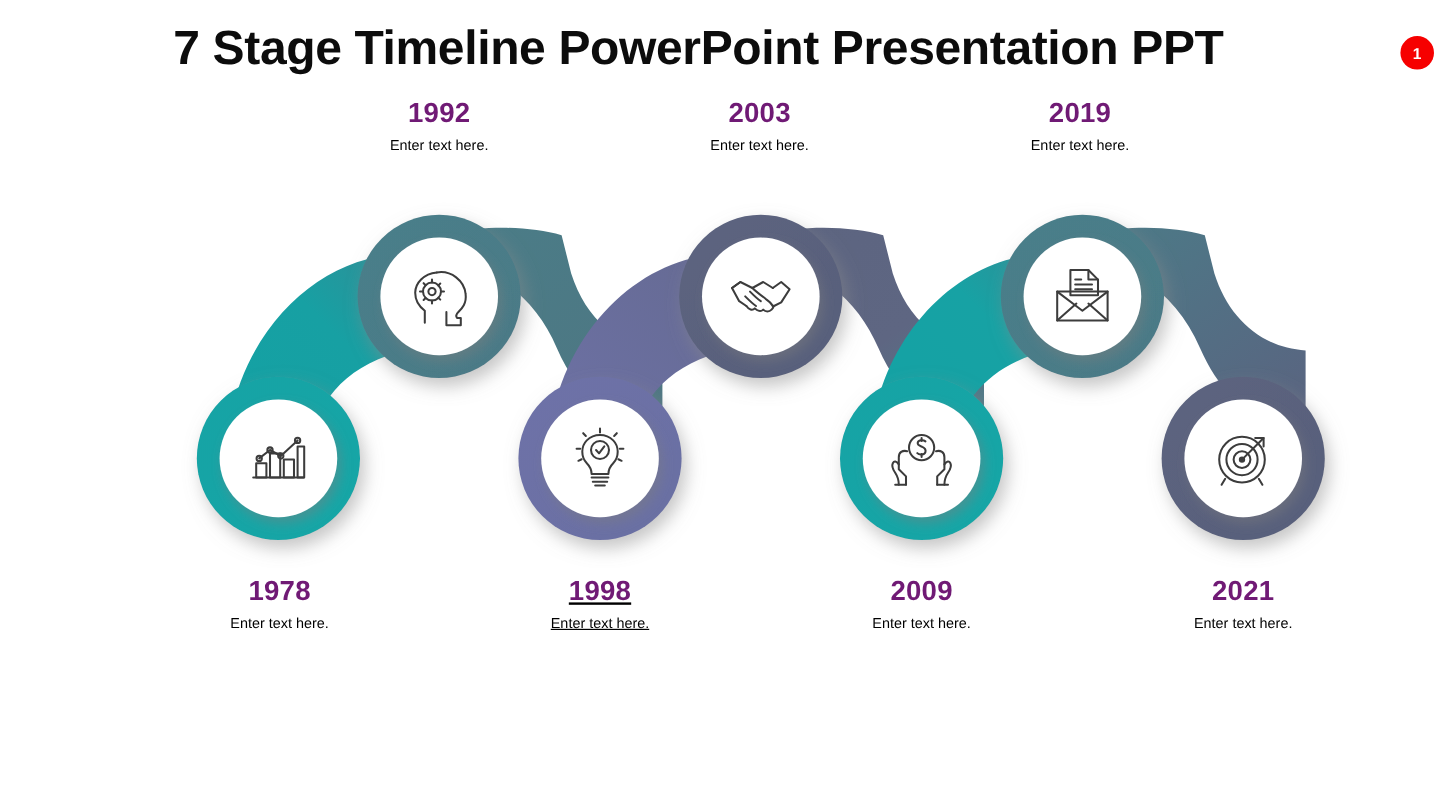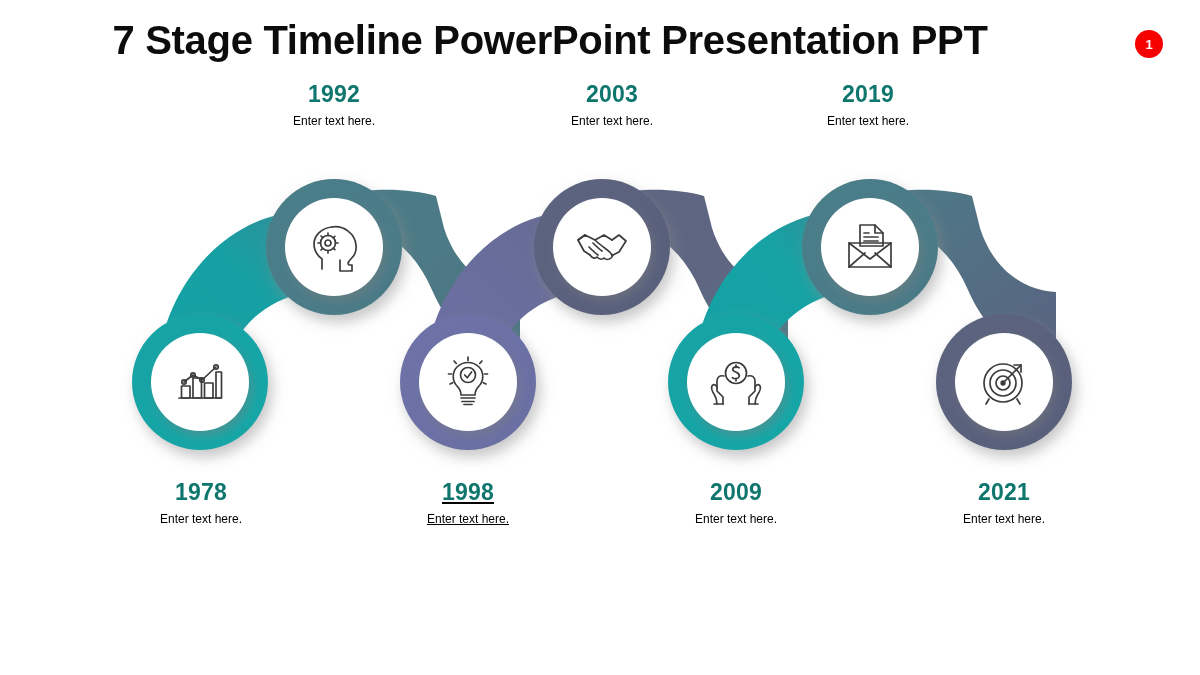--- a/index.html
+++ b/index.html
@@ -12,20 +12,21 @@
     width: 1200px;
     height: 675px;
     overflow: hidden;
     font-family: "Liberation Sans", sans-serif;
     position: relative;
   }
   .slide {
     position: absolute;
     inset: 0;
     background: #ffffff;
+    margin-left: 32px;
   }
 
   
   .title {
     position: absolute;
     left: 0;
     top: 18px;
     width: 1100px;
     text-align: center;
     font-family: "Liberation Sans", sans-serif;
@@ -66,21 +67,21 @@
 
   
   .label {
     position: absolute;
     width: 240px;
     text-align: center;
   }
   .label .year {
     font-size: 23px;
     font-weight: bold;
-    color: #0f766e;
+    color: #701a75;
     letter-spacing: 0.2px;
     line-height: 1.1;
   }
   .label .sub {
     margin-top: 7px;
     font-size: 12px;
     color: #000000;
     line-height: 1.2;
   }
   .label.top .year   { font-size: 23px; }
@@ -292,21 +293,21 @@
       </g>
 
     </g>
   </svg>
 
   <div class="label top" style="left:214px; top:82px;">
     <div class="year">1992</div>
     <div class="sub">Enter text here.</div>
   </div>
 
-  <div class="label top" style="left:492px; top:82px;">
+  <div class="label top" style="left:481px; top:82px;">
     <div class="year">2003</div>
     <div class="sub">Enter text here.</div>
   </div>
 
   <div class="label top" style="left:748px; top:82px;">
     <div class="year">2019</div>
     <div class="sub">Enter text here.</div>
   </div>
 
   <div class="label bottom" style="left:81px; top:480px;">

